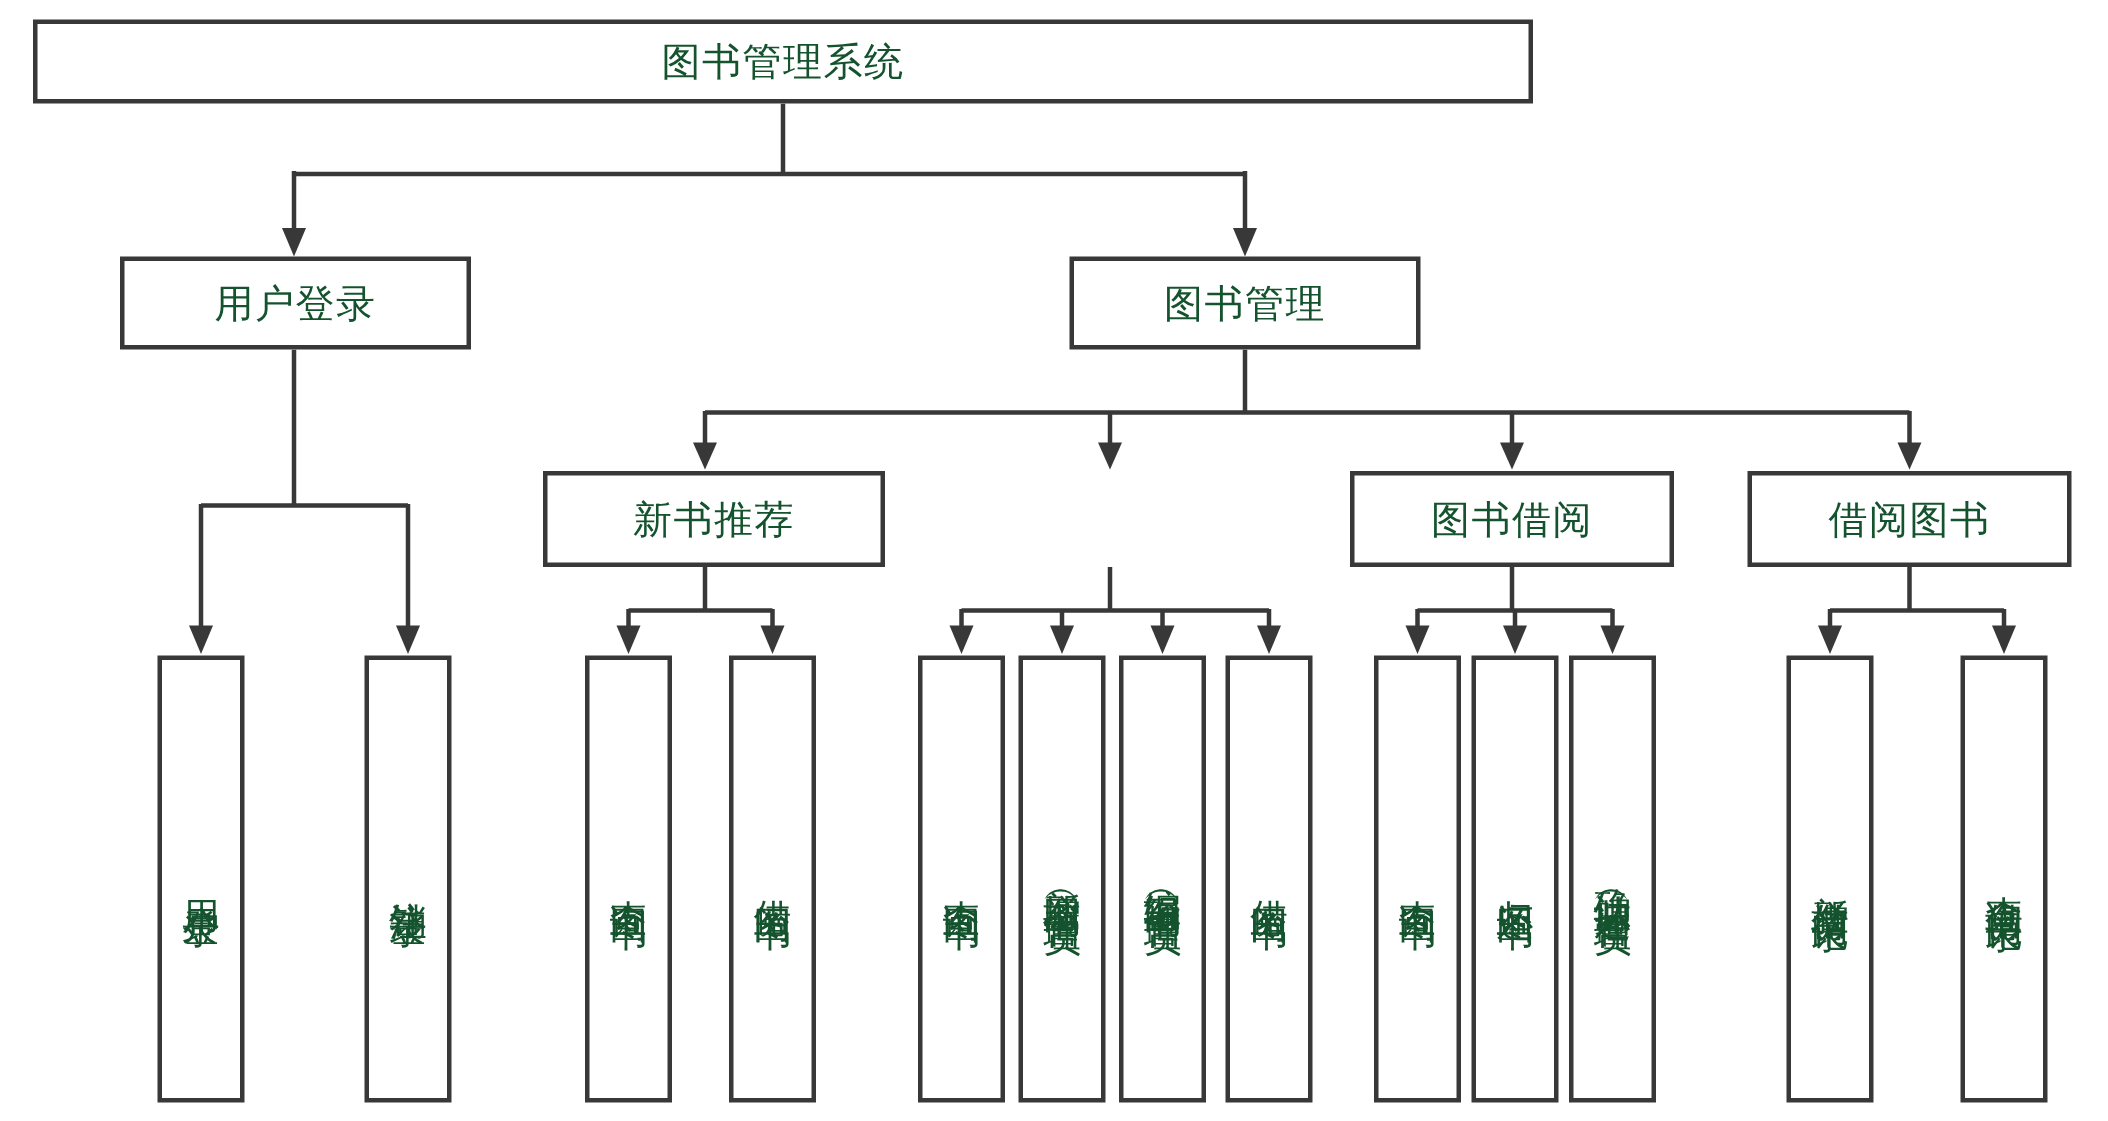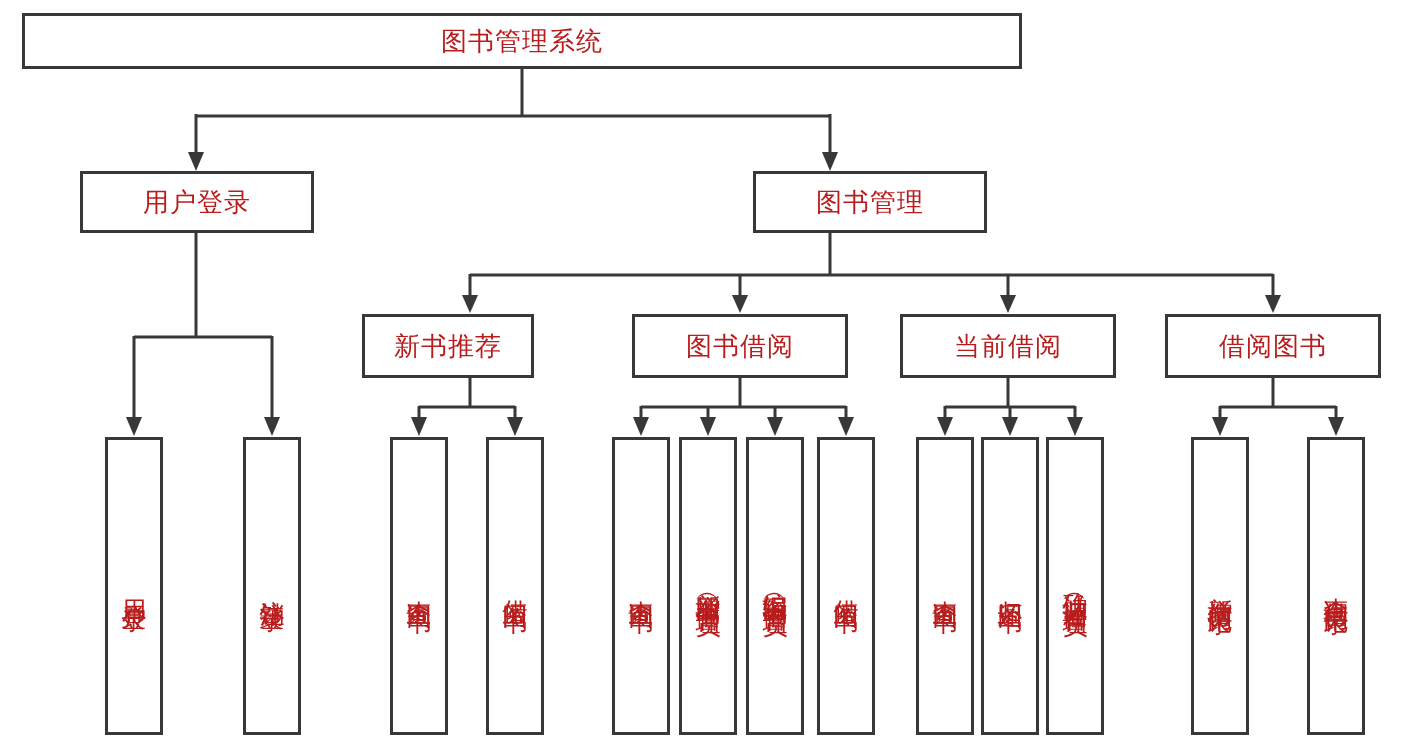--- a/index.html
+++ b/index.html
@@ -12,21 +12,21 @@
     overflow: hidden;
   }
   .node {
     position: absolute;
     box-sizing: border-box;
     border: 3px solid #383838;
     background: #ffffff;
     display: flex;
     align-items: center;
     justify-content: center;
-    color: #b91c1c;
+    color: #14532d;
     text-align: center;
   }
   .hnode { font-size: 26px; letter-spacing: 1px; }
   .vnode {
     width: 58px;
     top: 437px;
     height: 298px;
     writing-mode: vertical-rl;
     text-orientation: mixed;
     font-size: 25px;
@@ -89,25 +89,24 @@
     <polygon points="1067,417 1083,417 1075,436"></polygon>
 
     <path d="M1273 378 V407 M1220 407 H1336 M1220 406 V419 M1336 406 V419"></path>
     <polygon points="1212,417 1228,417 1220,436"></polygon>
     <polygon points="1328,417 1344,417 1336,436"></polygon>
   </svg>
 
   <div class="node hnode" style="left:22px; top:13px; width:1000px; height:56px;">图书管理系统</div>
 
   <div class="node hnode" style="left:80px; top:171px; width:234px; height:62px;">用户登录</div>
-  <div class="node hnode" style="left:713px; top:171px; width:234px; height:62px;margin-left:40px;">图书管理</div>
+  <div class="node hnode" style="left:713px; top:171px; width:234px; height:62px;">图书管理</div>
 
-  <div class="node hnode" style="left:362px; top:314px; width:172px; height:64px;">新书推荐</div>
-  <div class="node hnode" style="left:632px; top:314px; width:216px; height:64px;">图书借阅</div>
-  <div class="node hnode" style="left:900px; top:314px; width:216px; height:64px;">当前借阅</div>
+  <div class="node hnode" style="left:362px; top:314px; width:228px; height:64px;">新书推荐</div>
+  <div class="node hnode" style="left:900px; top:314px; width:216px; height:64px;">图书借阅</div>
   <div class="node hnode" style="left:1165px; top:314px; width:216px; height:64px;">借阅图书</div>
 
   <div class="node vnode" style="left:105px;">用户登录</div>
   <div class="node vnode" style="left:243px;">注销登录</div>
 
   <div class="node vnode" style="left:390px;">查询图书</div>
   <div class="node vnode" style="left:486px;">借阅图书</div>
 
   <div class="node vnode" style="left:612px;">查询图书</div>
   <div class="node vnode" style="left:679px;">新增图书（管理员）</div>

